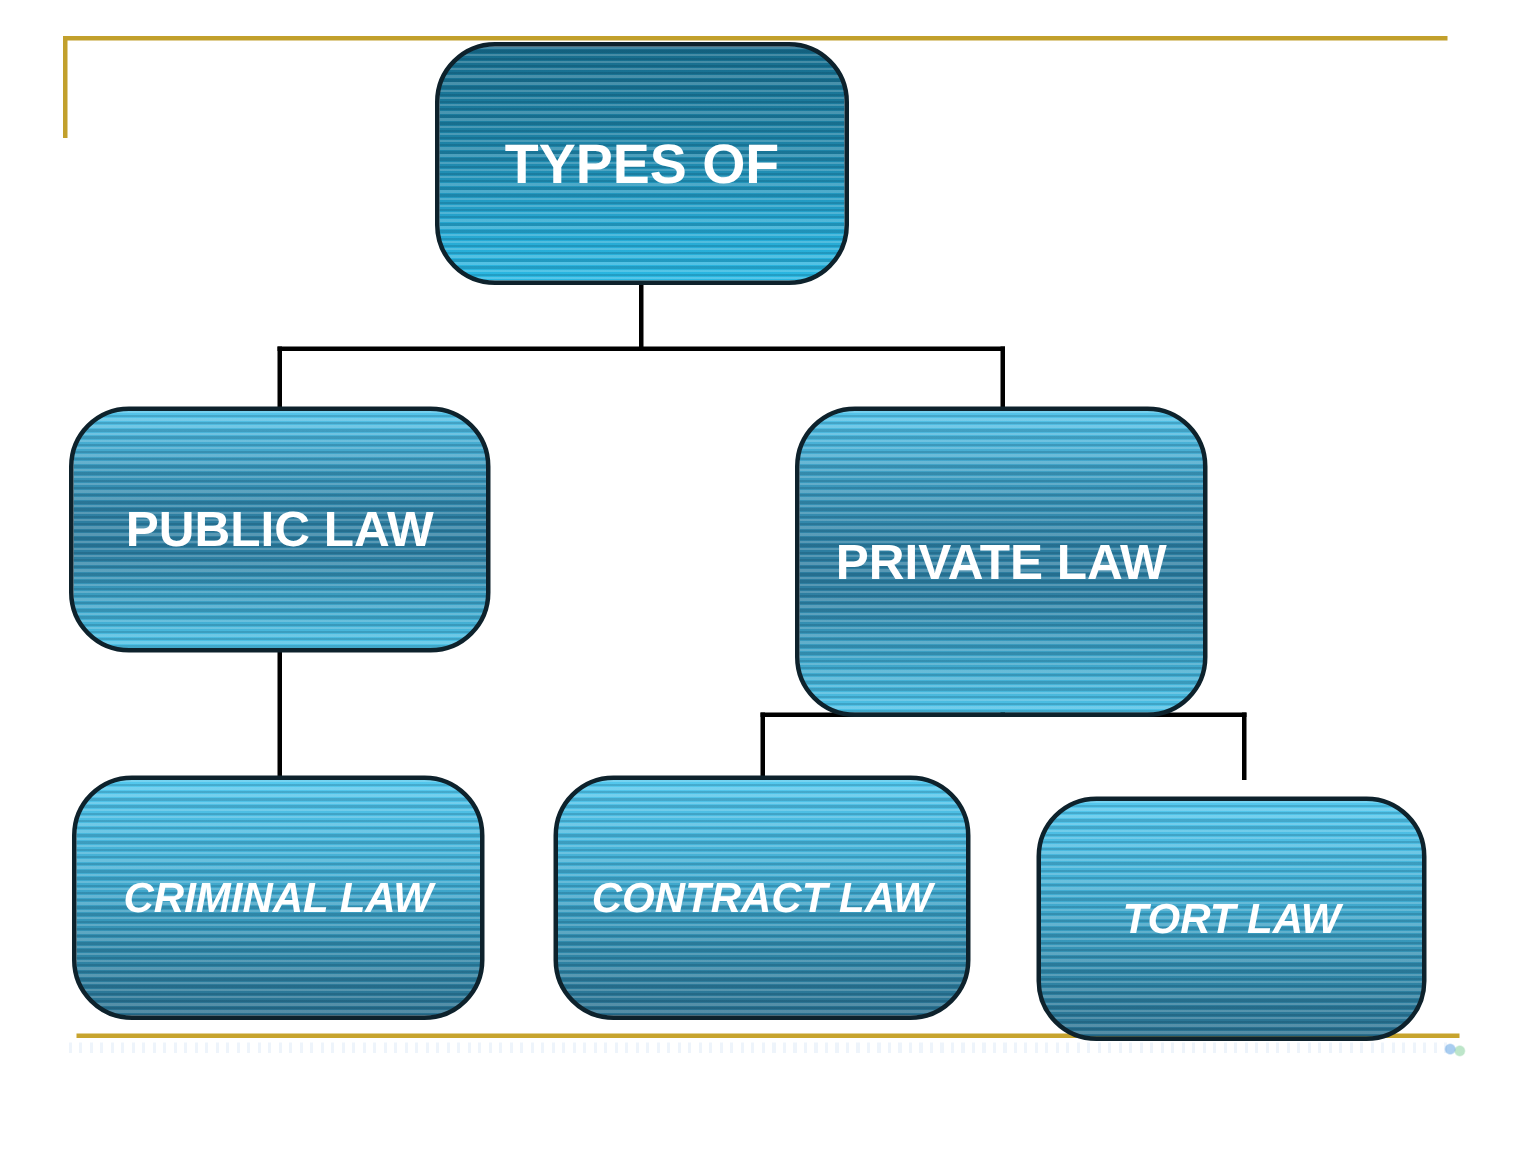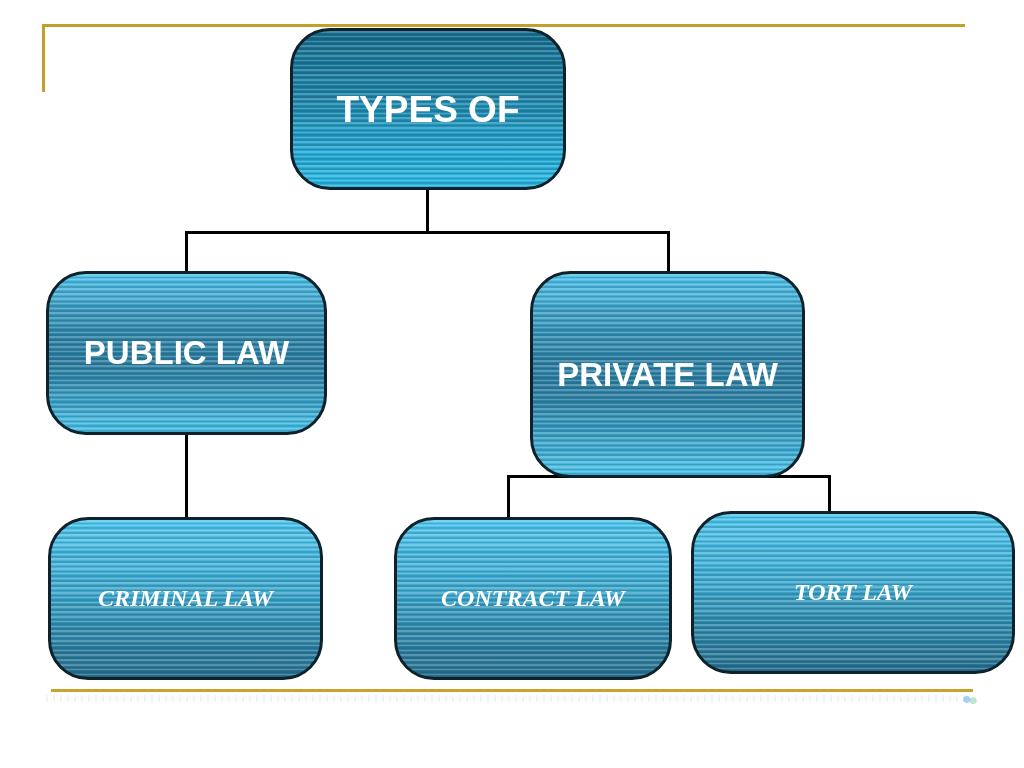--- a/index.html
+++ b/index.html
@@ -67,27 +67,27 @@
     --grad:linear-gradient(180deg,#176c8c 0%,#1e85a9 45%,#25a5cf 75%,#2ab8e3 100%);
     left:290px;top:28px;width:276px;height:162px;
     font-size:37px;line-height:49px;
   }
   .node-mid{
     --grad:linear-gradient(180deg,#55c5eb 0%,#3a97bb 25%,#2d7ea1 45%,#2d7ea1 60%,#3da3c7 82%,#4ec3e8 100%);
     font-size:33px;
   }
   .node-leaf{
     --grad:linear-gradient(180deg,#54c8ee 0%,#3fa8cd 45%,#2f85a6 75%,#296f8e 100%);
-    font-size:24px;font-style:italic;font-family:Liberation Serif, serif;
+    font-size:28px;font-style:italic;
   }
   .node-public  {left:46px; top:271px;width:281px;height:164px;}
   .node-private {left:530px;top:271px;width:275px;height:207px;}
   .node-criminal{left:48px; top:517px;width:275px;height:163px;}
-  .node-contract{left:369px;top:517px;width:278px;height:163px;margin-left:25px;}
-  .node-tort    {left:691px;top:511px;width:324px;height:163px;}
+  .node-contract{left:369px;top:517px;width:278px;height:163px;}
+  .node-tort    {left:691px;top:531px;width:260px;height:163px;}
   .node .line{display:block;}
 </style>
 </head>
 <body>
 
 <div class="slide">
 
   <div class="accent accent-top"></div>
   <div class="accent accent-left"></div>
   <div class="accent accent-bottom"></div>

